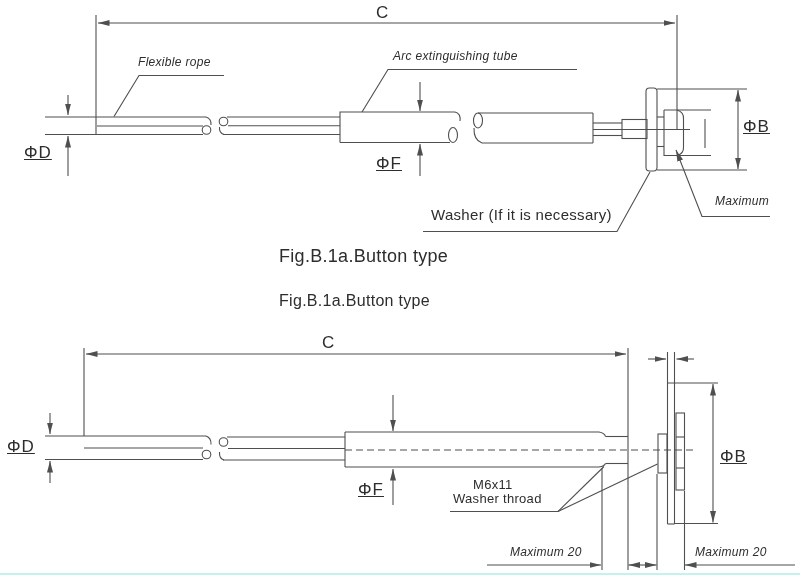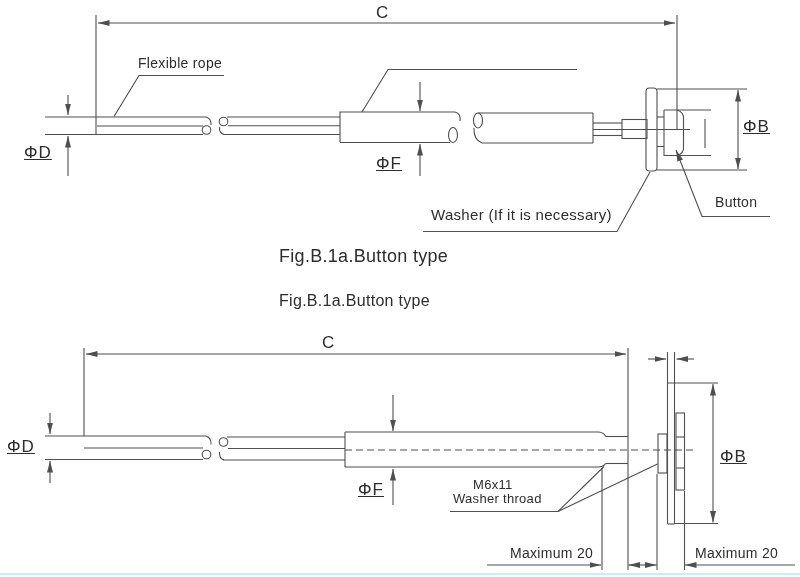--- a/index.html
+++ b/index.html
@@ -12,21 +12,21 @@
   #stage { position: relative; width: 800px; height: 577px; background: #ffffff; }
   #stage svg { position: absolute; left: 0; top: 0; }
   .lbl {
     position: absolute;
     color: #2d2d2d;
     white-space: nowrap;
     letter-spacing: 0.3px;
     line-height: 1.1;
   }
   .fs13 { font-size: 13px; text-align: right; }
-  .fs14 { font-size: 14px; }
+  .fs14 { font-size: 12px; font-style: italic; }
   .fs15 { font-size: 15px; }
   .fs17 { font-size: 17px; }
   .fs16 { font-size: 16px; }
   .fs18 { font-size: 18px; }
   .phi { letter-spacing: 1px; text-decoration: underline; }
   #bottom-strip {
     position: absolute; left: 0; top: 573px; width: 800px; height: 2px;
     background: #c4f2ee;
   }
 </style>
@@ -161,30 +161,31 @@
       <line x1="487" y1="565" x2="601" y2="565" marker-end="url(#arr)"></line>
       <line x1="628.5" y1="565" x2="656.5" y2="565" marker-start="url(#arr)" marker-end="url(#arr)"></line>
       <line x1="685" y1="565" x2="795" y2="565" marker-start="url(#arr)"></line>
     </g>
   </svg>
 
   <div class="lbl fs17" style="left:376px; top:4px;">C</div>
 
   <div class="lbl fs14" style="left:138px; top:56px;">Flexible rope</div>
 
+  <div class="lbl fs14" style="left:393px; top:50px;">Arc extinguishing tube</div>
 
   <div class="lbl fs17 phi" style="left:24px; top:144px;">ΦD</div>
 
   <div class="lbl fs17 phi" style="left:376px; top:155px;">ΦF</div>
 
   <div class="lbl fs17 phi" style="left:743px; top:118px;">ΦB</div>
 
   <div class="lbl fs15" style="left:431px; top:207px;">Washer (If it is necessary)</div>
 
-  <div class="lbl fs14" style="left:715px; top:195px;">Button</div>
+  <div class="lbl fs14" style="left:715px; top:195px;">Maximum</div>
 
   <div class="lbl fs18" style="left:279px; top:247px;">Fig.B.1a.Button type</div>
 
   <div class="lbl fs16" style="left:279px; top:292px;">Fig.B.1a.Button type</div>
 
   <div class="lbl fs17" style="left:322px; top:334px;">C</div>
 
   <div class="lbl fs17 phi" style="left:7px; top:438px;">ΦD</div>
 
   <div class="lbl fs17 phi" style="left:358px; top:481px;">ΦF</div>

